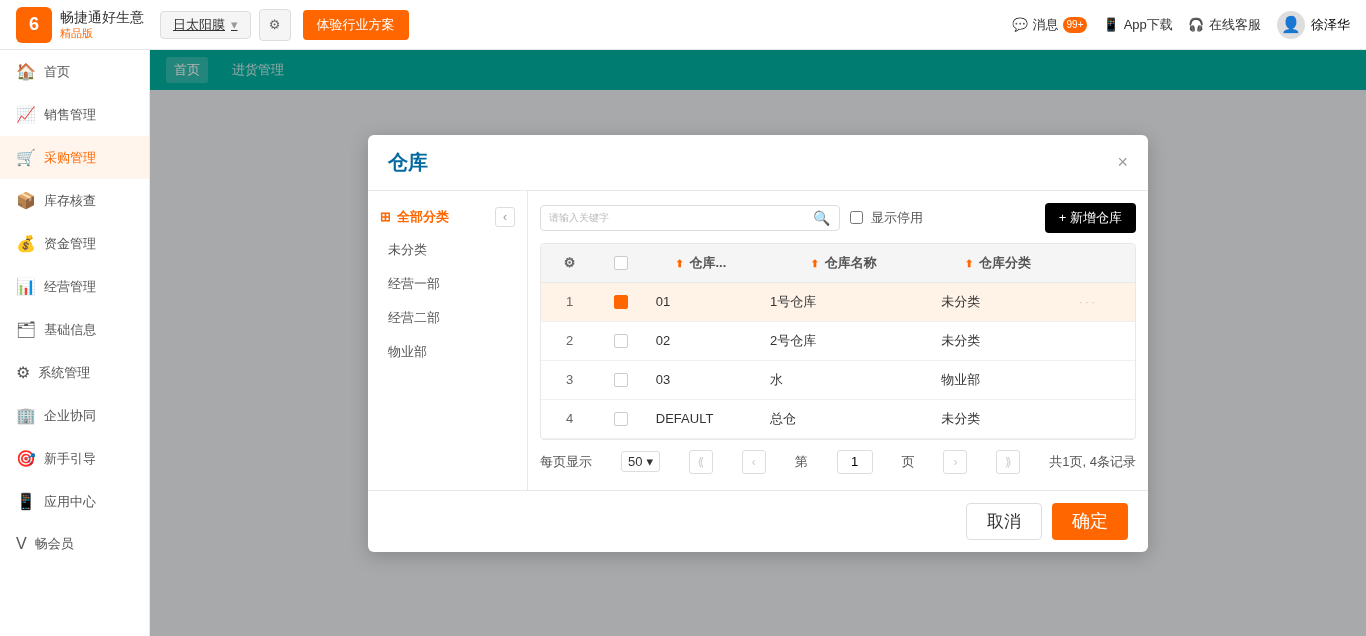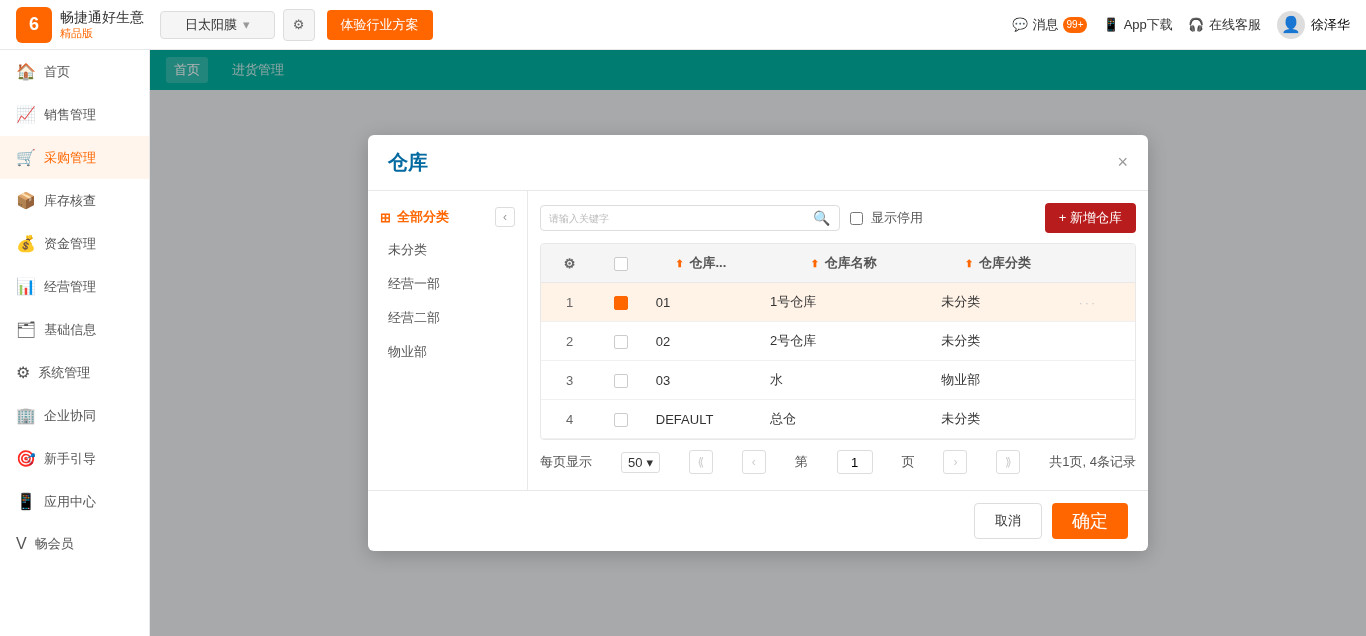--- a/index.html
+++ b/index.html
@@ -39,25 +39,26 @@
       color: #333;
       line-height: 1.3;
     }
     .logo-sub { font-size: 11px; color: #f60; }
     .header-select {
       display: flex;
       align-items: center;
       background: #f5f5f5;
       border: 1px solid #ddd;
       border-radius: 4px;
-      padding: 4px 24px;
+      padding: 4px 12px;
       font-size: 13px;
       color: #333;
       cursor: pointer;
       margin-right: 8px;
+      text-decoration: underline;
     }
     .header-select .arrow { margin-left: 6px; color: #999; }
     .gear-btn {
       width: 32px; height: 32px;
       background: #f5f5f5;
       border: 1px solid #ddd;
       border-radius: 4px;
       display: flex; align-items: center; justify-content: center;
       cursor: pointer;
       margin-right: 12px;
@@ -279,21 +280,21 @@
     .show-disabled {
       display: flex;
       align-items: center;
       gap: 4px;
       color: #555;
       font-size: 13px;
       cursor: pointer;
     }
     .add-btn {
       margin-left: auto;
-      background: #b91c1c;
+      background: #000000;
       color: #fff;
       border: none;
       border-radius: 4px;
       padding: 6px 14px;
       cursor: pointer;
       font-size: 13px;
       white-space: nowrap;
     }
 
     
@@ -394,21 +395,21 @@
       justify-content: flex-end;
       gap: 10px;
     }
     .cancel-btn {
       padding: 6px 20px;
       border: 1px solid #ddd;
       border-radius: 4px;
       background: #fff;
       color: #333;
       cursor: pointer;
-      font-size: 13px;
+      font-size: 17px;
     }
     .confirm-btn {
       padding: 6px 20px;
       border: none;
       border-radius: 4px;
       background: #f60;
       color: #fff;
       cursor: pointer;
       font-size: 18px;
     }

